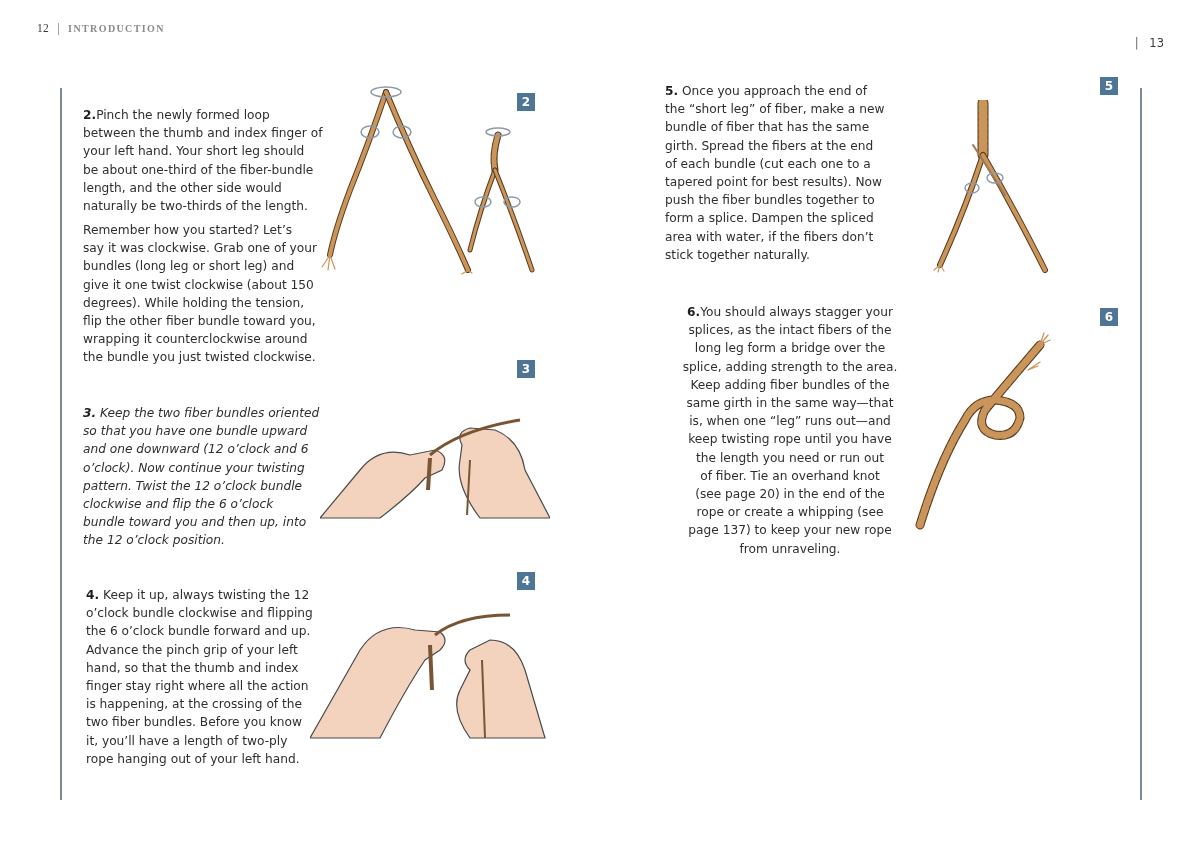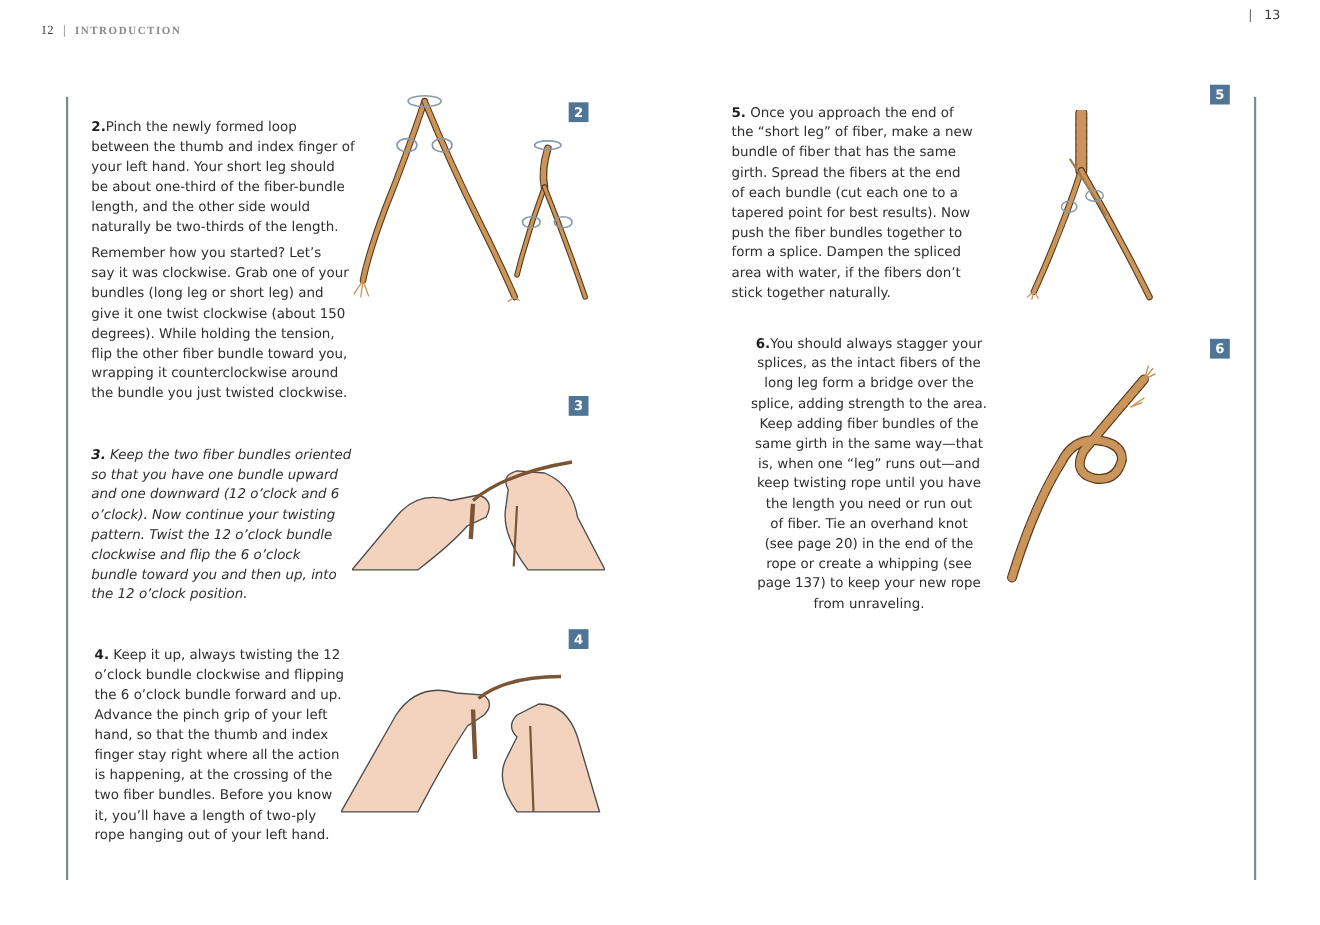--- a/index.html
+++ b/index.html
@@ -11,21 +11,21 @@
     }
     .running-head-left {
       position: absolute; left: 37px; top: 22px;
       font-size: 11.5px; color: #3a3a3a; letter-spacing: 0.3px; font-family: Liberation Serif, serif;
     }
     .running-head-left .sep { color: #6a6a6a; margin: 0 5px; }
     .running-head-left .section {
       font-weight: bold; font-size: 10px; letter-spacing: 1.4px; color: #8a8a8a;
     }
     .running-head-right {
-      position: absolute; right: 36px; top: 6px;
+      position: absolute; right: 36px; top: 36px;
       font-size: 11.5px; color: #3a3a3a; margin-left: 24px;
     }
     .running-head-right .sep { color: #6a6a6a; margin-right: 7px; }
     .vrule { position: absolute; width: 2px; background: #7a8a99; }
     .vrule.left { left: 60px; top: 88px; height: 712px; }
     .vrule.right { left: 1140px; top: 88px; height: 712px; }
     .step {
       position: absolute; font-size: 12.2px; line-height: 18.2px; color: #2e2e2e;
       white-space: pre-line;
     }
@@ -121,21 +121,21 @@
 rope hanging out of your left hand.</span></div>
 <div class="badge" style="left:517px; top:572px;">4</div>
 <svg class="illus" style="left:310px; top:610px;" width="240" height="130" viewBox="0 0 240 130">
   <path d="M0 128 L50 40 Q70 10 105 20 L130 22 Q140 30 130 40 L115 50 Q95 80 70 128 Z" fill="#f3d3bd" stroke="#4a4a4a" stroke-width="1.2"></path>
   <path d="M235 128 L215 60 Q205 30 180 30 L160 40 Q150 50 160 60 L150 80 Q140 100 160 128 Z" fill="#f3d3bd" stroke="#4a4a4a" stroke-width="1.2"></path>
   <path d="M125 25 Q150 5 200 5" stroke="#7a5535" stroke-width="3" fill="none"></path>
   <path d="M120 35 L122 80" stroke="#7a5535" stroke-width="4" fill="none"></path>
   <path d="M172 50 L175 128" stroke="#7a5535" stroke-width="2" fill="none"></path>
 </svg>
 
-<div class="step" style="left:665px; top:93px; width:250px;"><span class="num">5.</span><span> Once you approach the end of
+<div class="step" style="left:665px; top:82px; width:250px;"><span class="num">5.</span><span> Once you approach the end of
 the “short leg” of fiber, make a new
 bundle of fiber that has the same
 girth. Spread the fibers at the end
 of each bundle (cut each one to a
 tapered point for best results). Now
 push the fiber bundles together to
 form a splice. Dampen the spliced
 area with water, if the fibers don’t
 stick together naturally.</span></div>
 <div class="badge" style="left:1100px; top:77px;">5</div>

